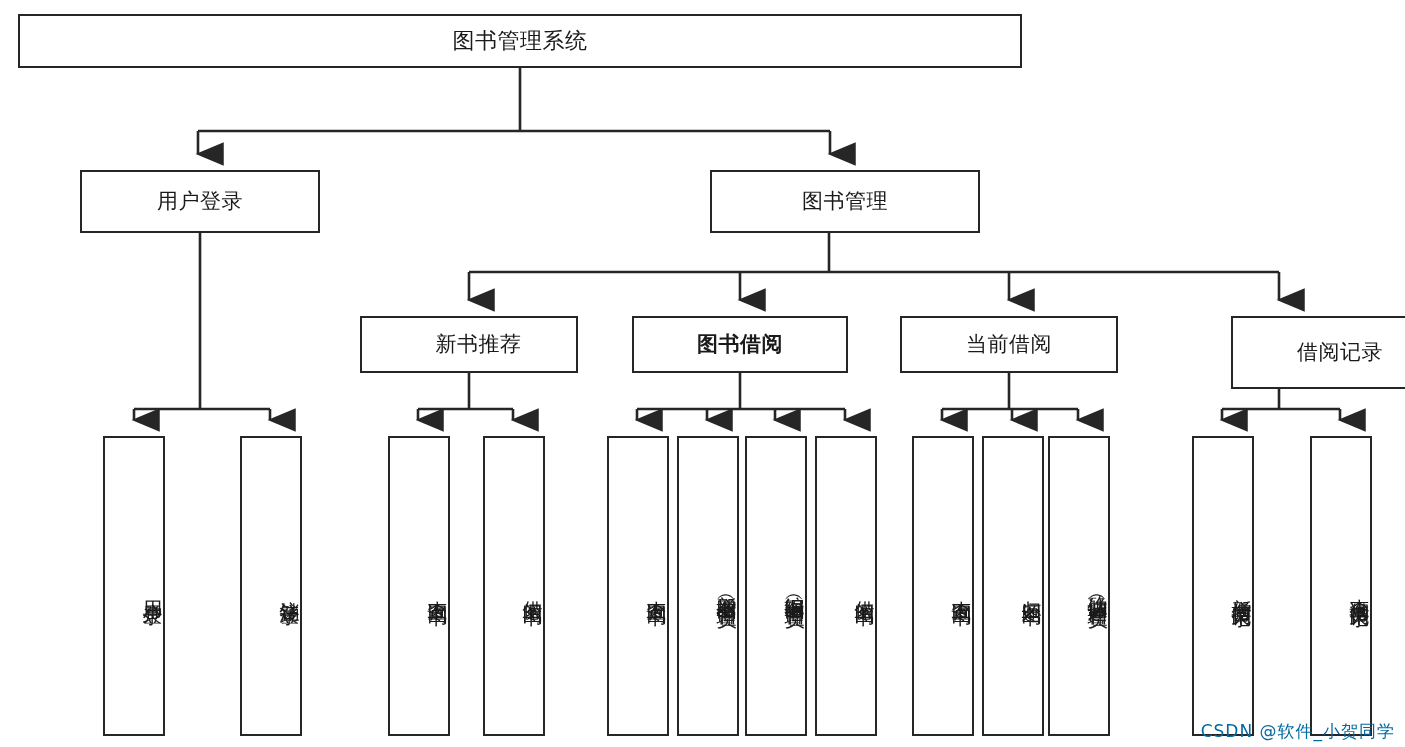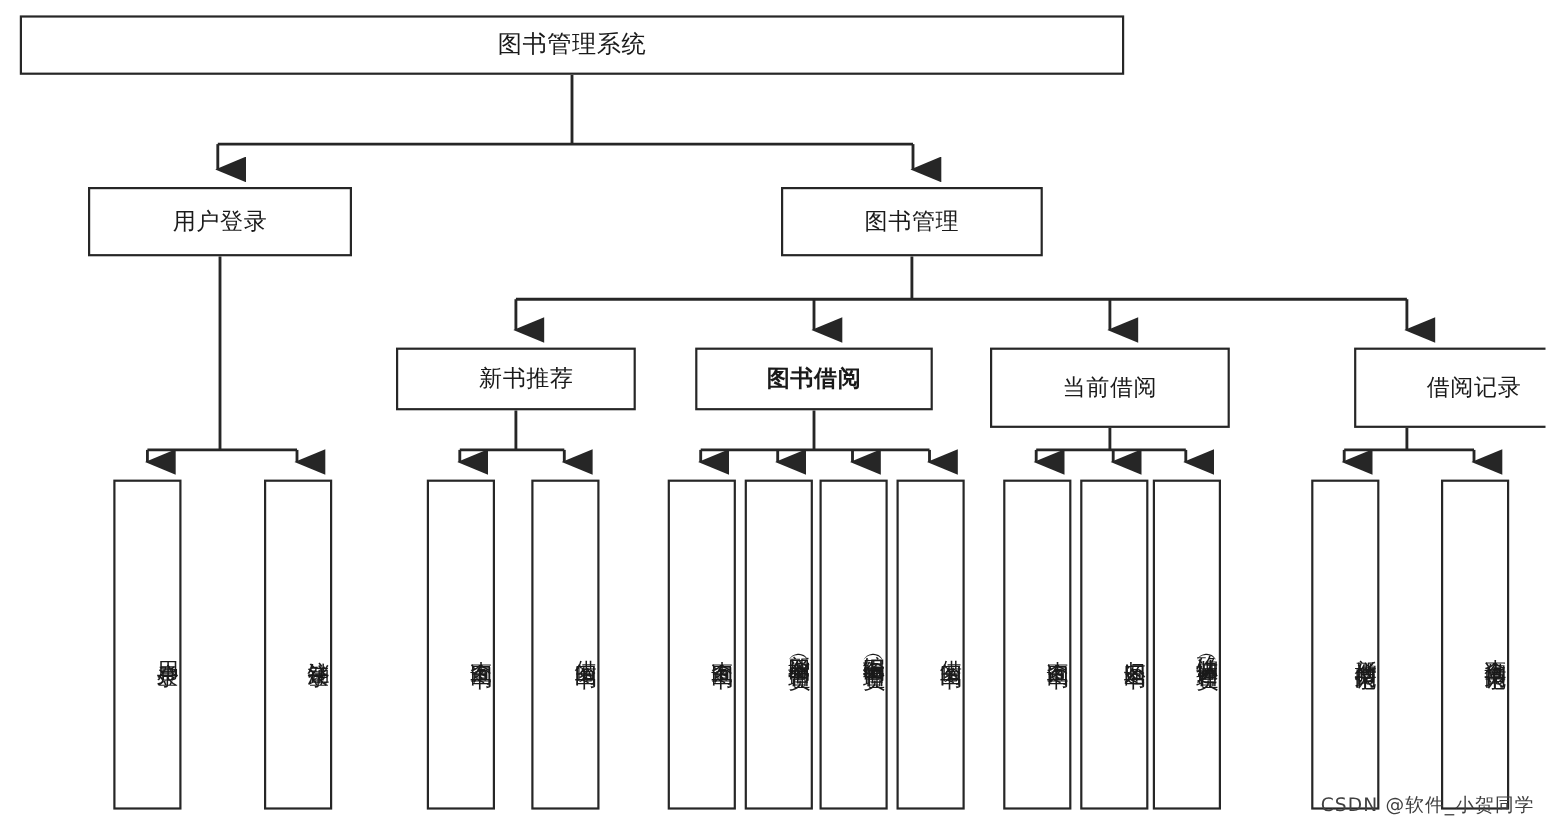--- a/index.html
+++ b/index.html
@@ -54,21 +54,21 @@
   .node.vert > span {
     display: block;
     writing-mode: vertical-rl;
     text-orientation: upright;
   }
   .watermark {
     position: absolute;
     right: 10px;
     bottom: 4px;
     font-size: 17px;
-    color: #404040;
+    color: #0369a1;
     letter-spacing: 1px;
     z-index: 5;
     white-space: nowrap;
   }
 </style>
 </head>
 <body>
 
 <div id="diagram">
 
@@ -122,31 +122,31 @@
     </g>
   </svg>
 
   <div class="node horiz root" style="left:18px; top:14px; width:1004px; height:54px;">
     <span>图书管理系统</span>
   </div>
 
   <div class="node horiz" style="left:80px; top:170px; width:240px; height:63px;">
     <span>用户登录</span>
   </div>
-  <div class="node horiz" style="left:710px; top:170px; width:238px; height:63px;">
+  <div class="node horiz" style="left:710px; top:170px; width:270px; height:63px;">
     <span>图书管理</span>
   </div>
 
   <div class="node horiz" style="left:360px; top:316px; width:218px; height:57px;padding-left:19px;">
     <span>新书推荐</span>
   </div>
   <div class="node horiz" style="left:632px; top:316px; width:216px; height:57px;font-weight:bold;">
     <span>图书借阅</span>
   </div>
-  <div class="node horiz" style="left:900px; top:316px; width:218px; height:73px;">
+  <div class="node horiz" style="left:900px; top:316px; width:218px; height:57px;">
     <span>当前借阅</span>
   </div>
   <div class="node horiz" style="left:1231px; top:316px; width:218px; height:73px;">
     <span>借阅记录</span>
   </div>
 
   <div class="node vert" style="left:103px; top:436px; width:62px; height:300px;">
     <span>用户登录</span>
   </div>
   <div class="node vert" style="left:240px; top:436px; width:62px; height:300px;">

